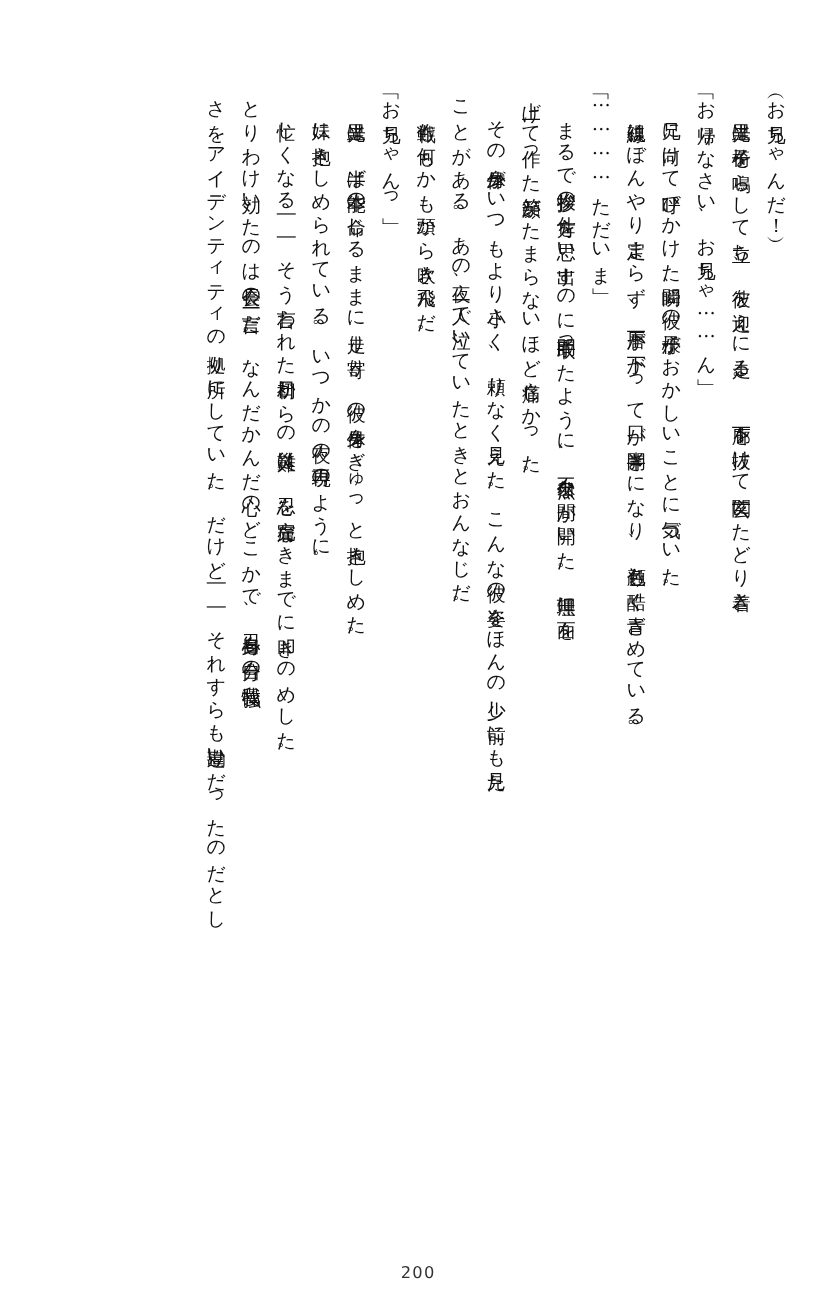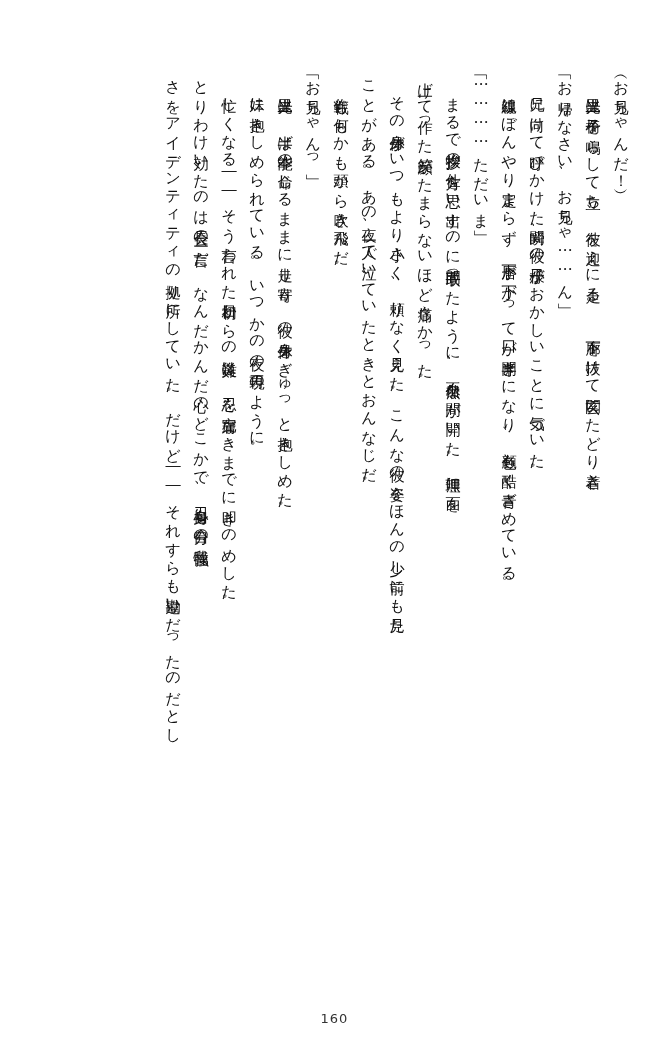--- a/index.html
+++ b/index.html
@@ -77,14 +77,14 @@
     <div class="vline">ことがある。あの夜、一人で泣いていたときとおんなじだ。</div>
     <div class="vline">　作戦も何もかも頭から吹き飛んだ。</div>
     <div class="vline">「お兄ちゃんっ」</div>
     <div class="vline">　光里は、半ば本能の命じるままに走り寄り、彼の身体をぎゅっと抱きしめた。</div>
     <div class="vline"></div>
     <div class="vline">　妹に抱きしめられている。いつかの夜の再現のように。</div>
     <div class="vline">　忙しくなる――そう言われた初日からの災難は、忍を完膚なきまでに叩きのめした。</div>
     <div class="vline">とりわけ効いたのは会長の一言だ。なんだかんだ心のどこかで、忍自身も自分の我慢強</div>
     <div class="vline">さをアイデンティティの拠り所にしていた。だけど――それすらも勘違いだったのだとし</div>
   </div>
-  <div class="page-number">160</div>
+  <div class="page-number">200</div>
 </div>
 
 </body></html>

